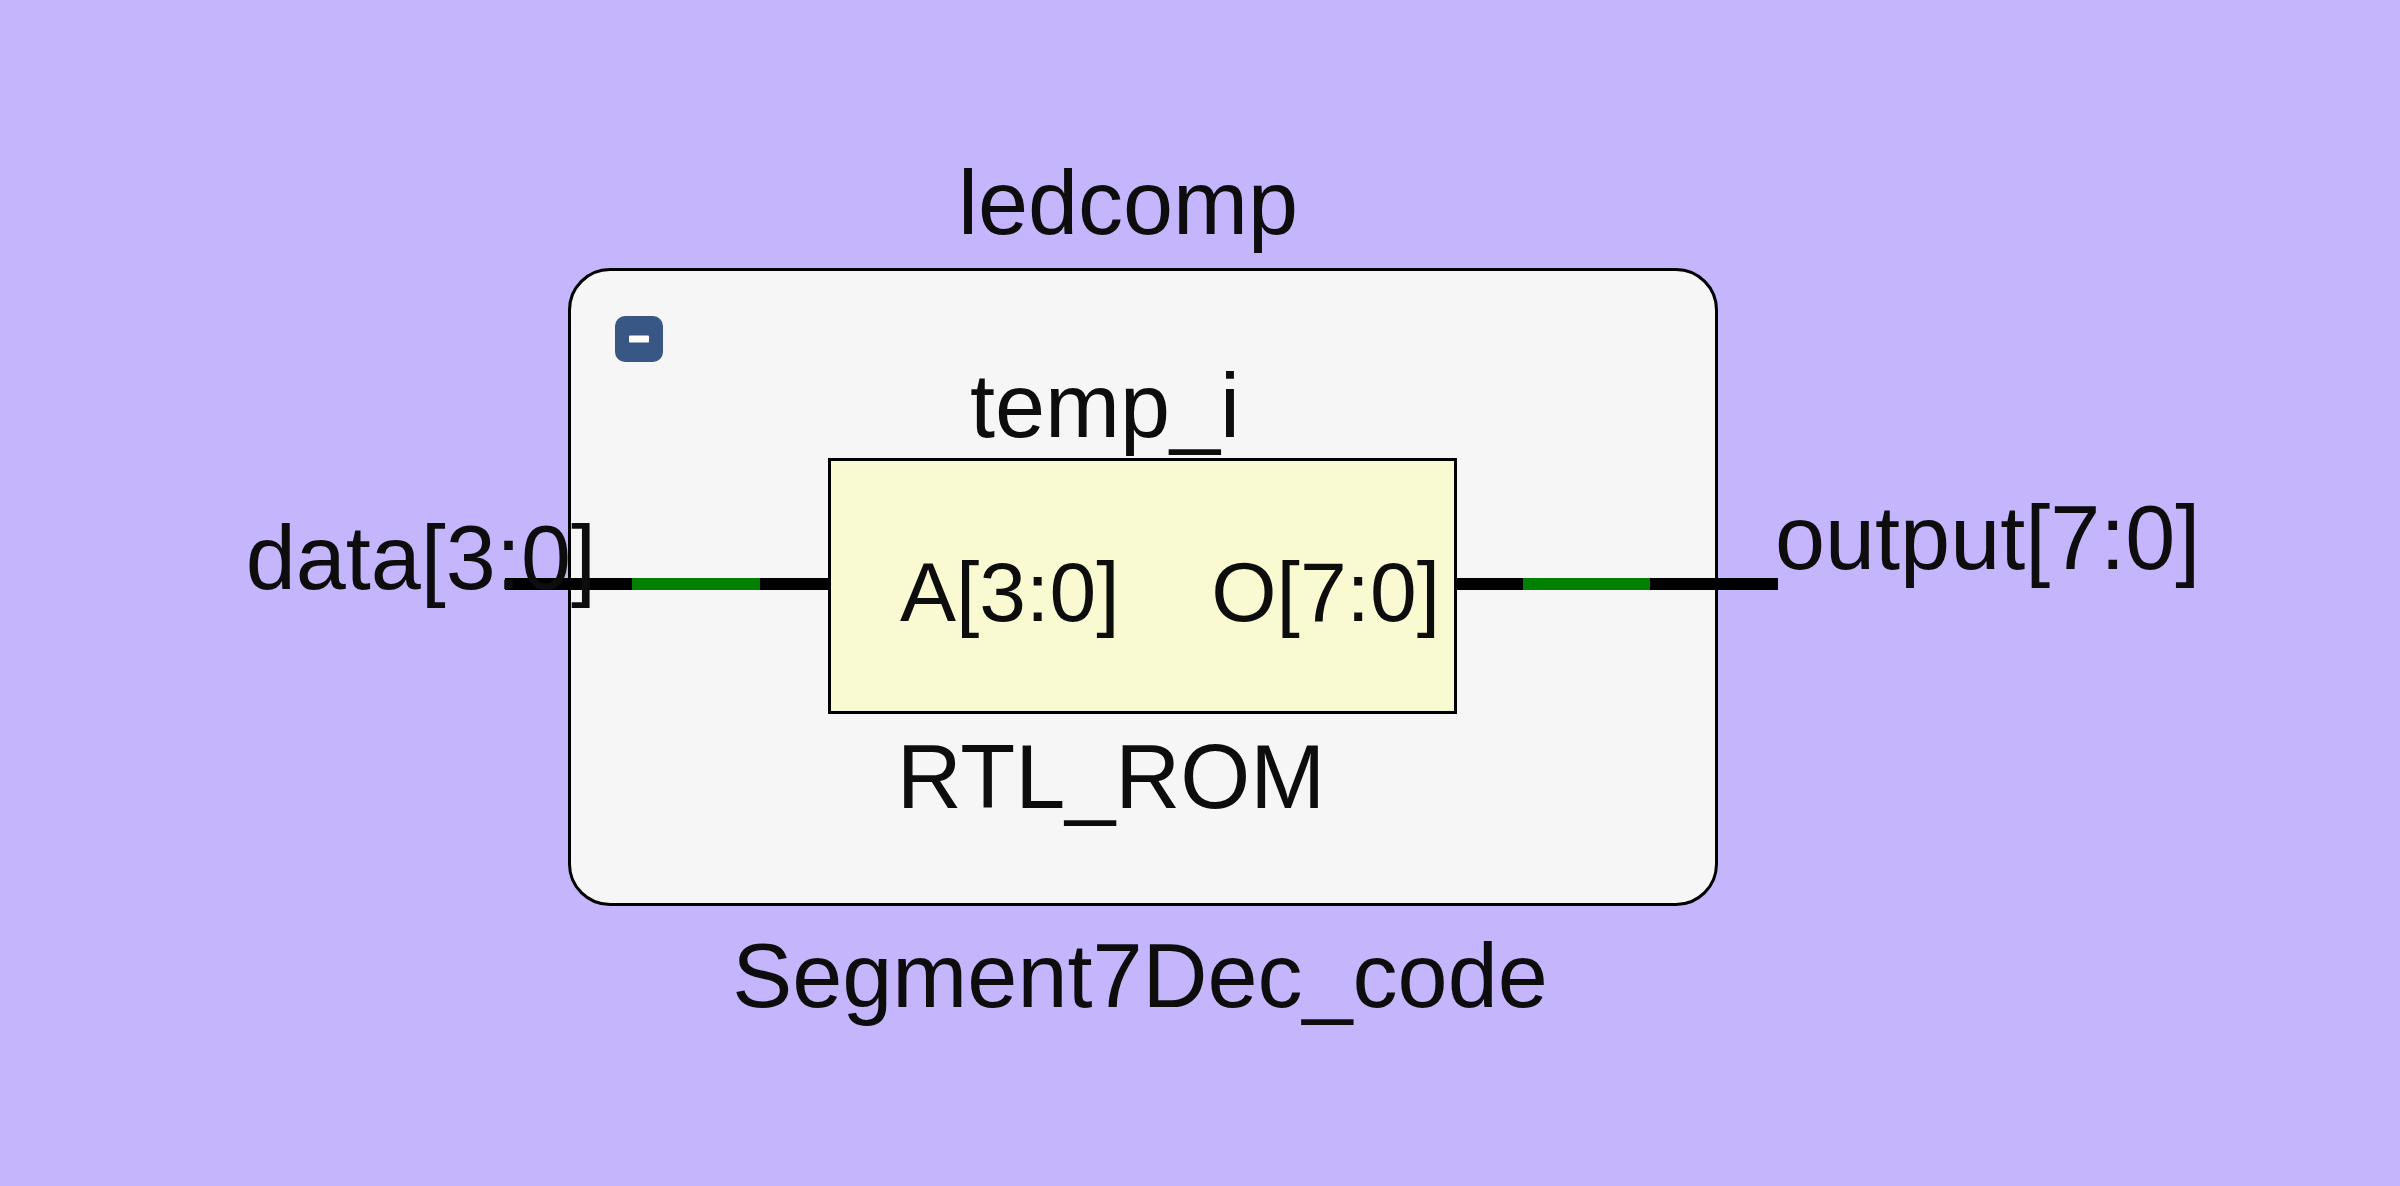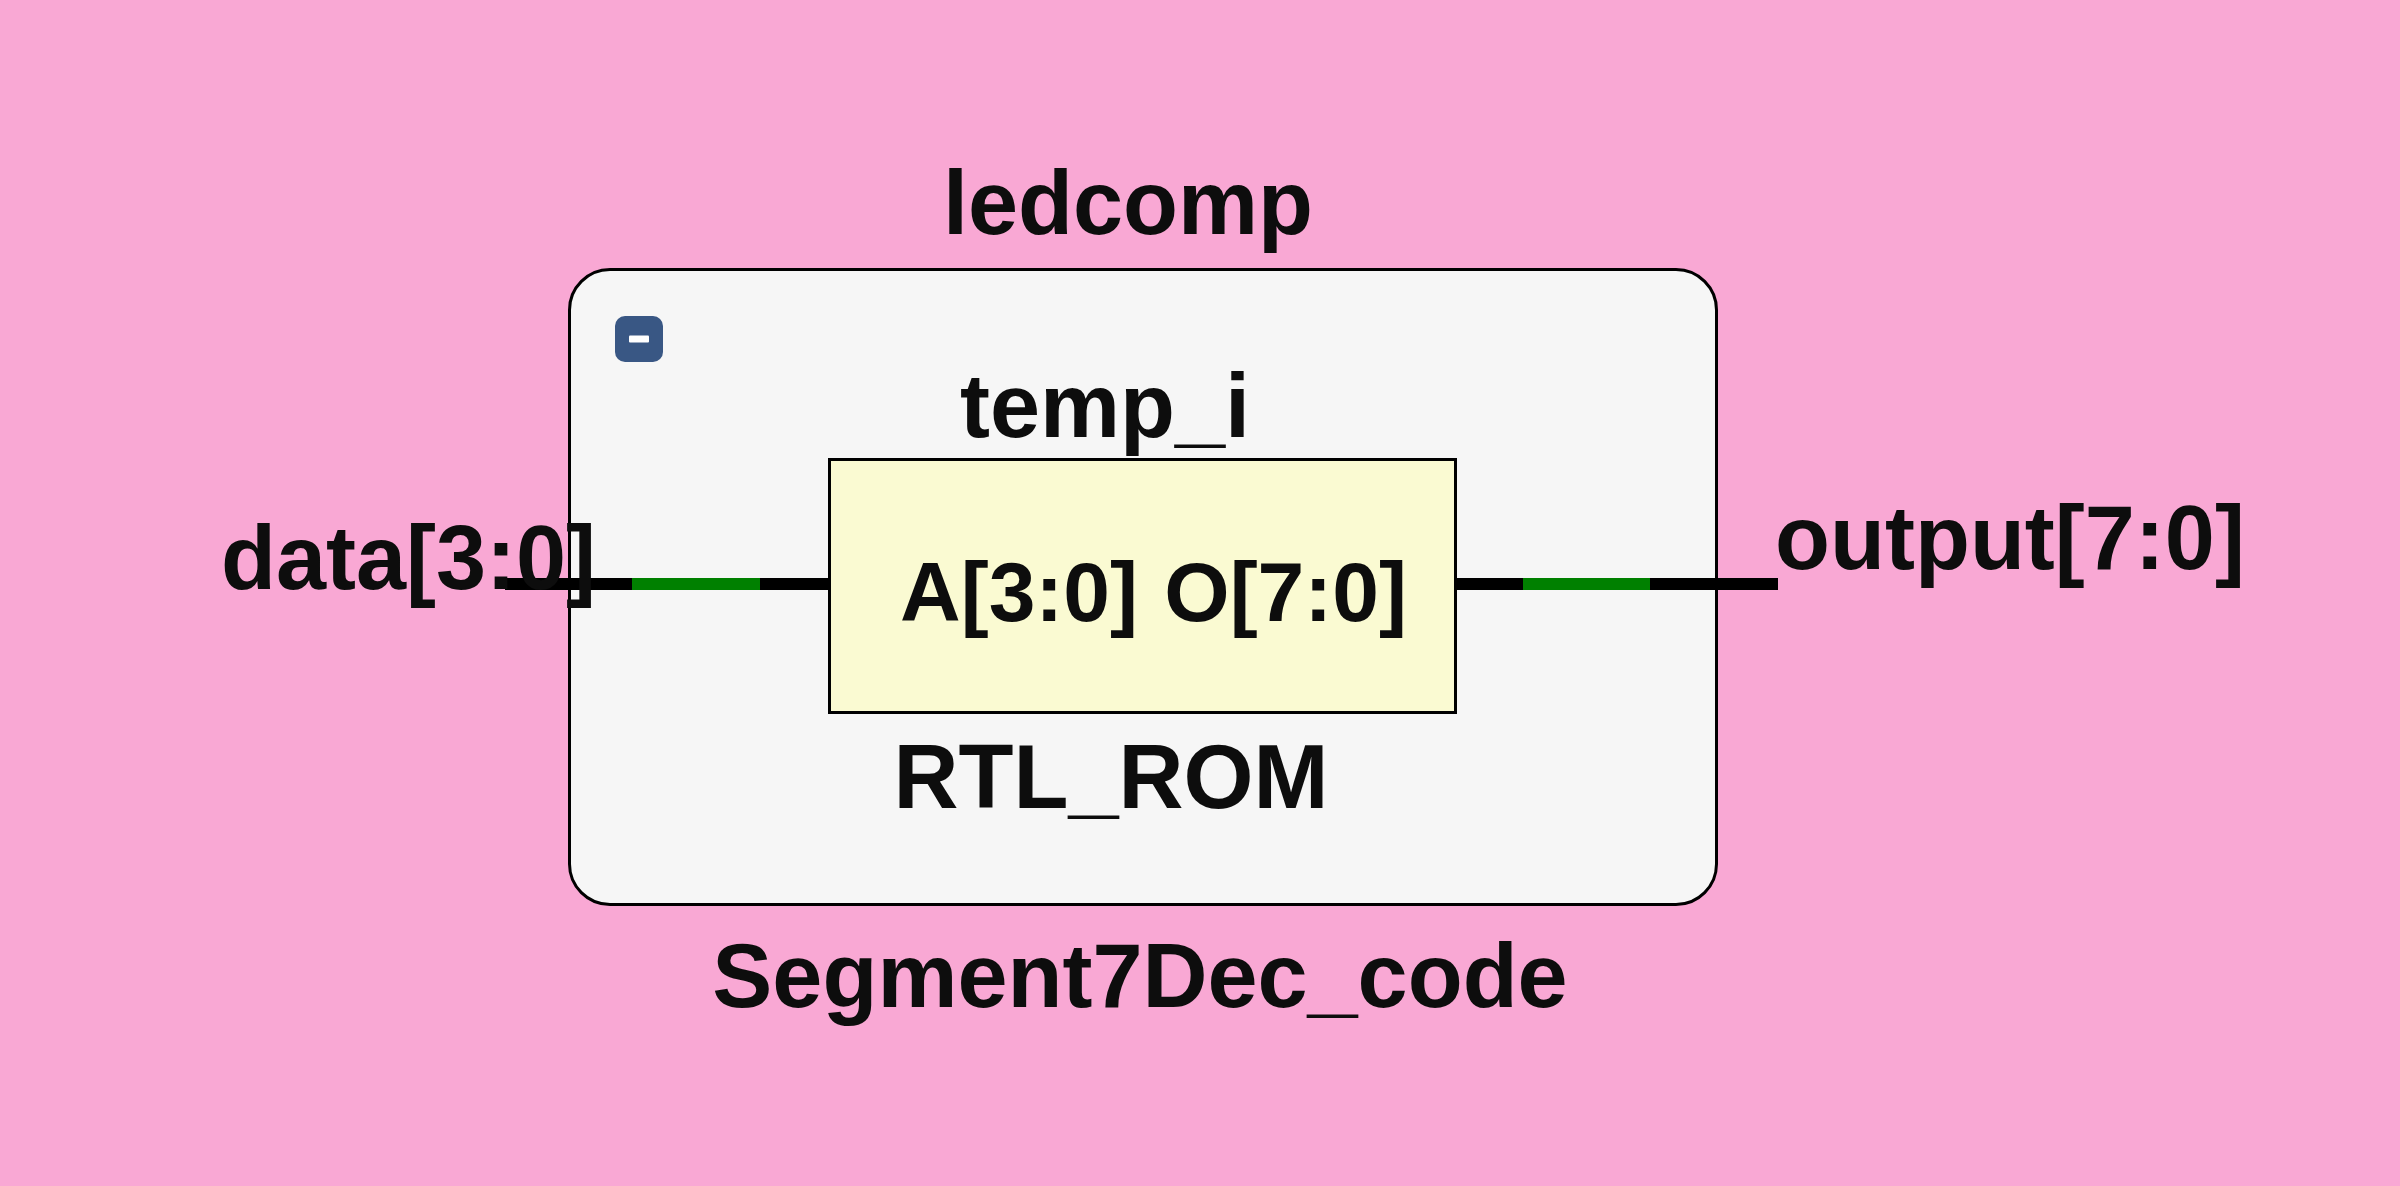--- a/index.html
+++ b/index.html
@@ -1,18 +1,18 @@
 <!DOCTYPE html>
 <html><head>
 <meta charset="utf-8">
 <style>
   html,body{margin:0;padding:0;background:#ffffff;}
   .stage{
-    position:relative;width:2400px;height:1186px;background:#f9a8d4;
-    font-family:"Liberation Sans",sans-serif;color:#0d0d0d;overflow:hidden;font-weight:bold;
+    position:relative;width:2400px;height:1186px;background:#c4b5fd;
+    font-family:"Liberation Sans",sans-serif;color:#0d0d0d;overflow:hidden;
   }
   .txt{position:absolute;line-height:1;white-space:nowrap;}
   .centered{transform:translateX(-50%);}
   
   .title{left:1128px;top:158px;font-size:90px;}
   
   .hier{
     position:absolute;left:568px;top:268px;width:1150px;height:638px;
     box-sizing:border-box;border:3px solid #000000;border-radius:42px;
     background:#f6f6f6;
@@ -28,21 +28,21 @@
   }
   
   .instname{left:1105px;top:361px;font-size:90px;}
   
   .cell{
     position:absolute;left:828px;top:458px;width:629px;height:256px;
     box-sizing:border-box;border:3px solid #000000;background:#fafad2;
   }
   .port{position:absolute;top:550px;font-size:84px;line-height:1;white-space:nowrap;margin-left:28px;}
   .port-a{left:872px;}
-  .port-o{right:993px;}
+  .port-o{right:960px;}
   
   .celltype{left:1111px;top:732px;font-size:90px;}
   
   .modname{left:1140px;top:931px;font-size:90px;}
   
   .wire{position:absolute;top:578px;height:12px;background:#000000;}
   .wire-left{left:505px;width:323px;}
   .wire-right{left:1457px;width:321px;}
   .seg-green{position:absolute;top:0;height:12px;background:#008000;}
   .wire-left .seg-green{left:127px;width:128px;}

